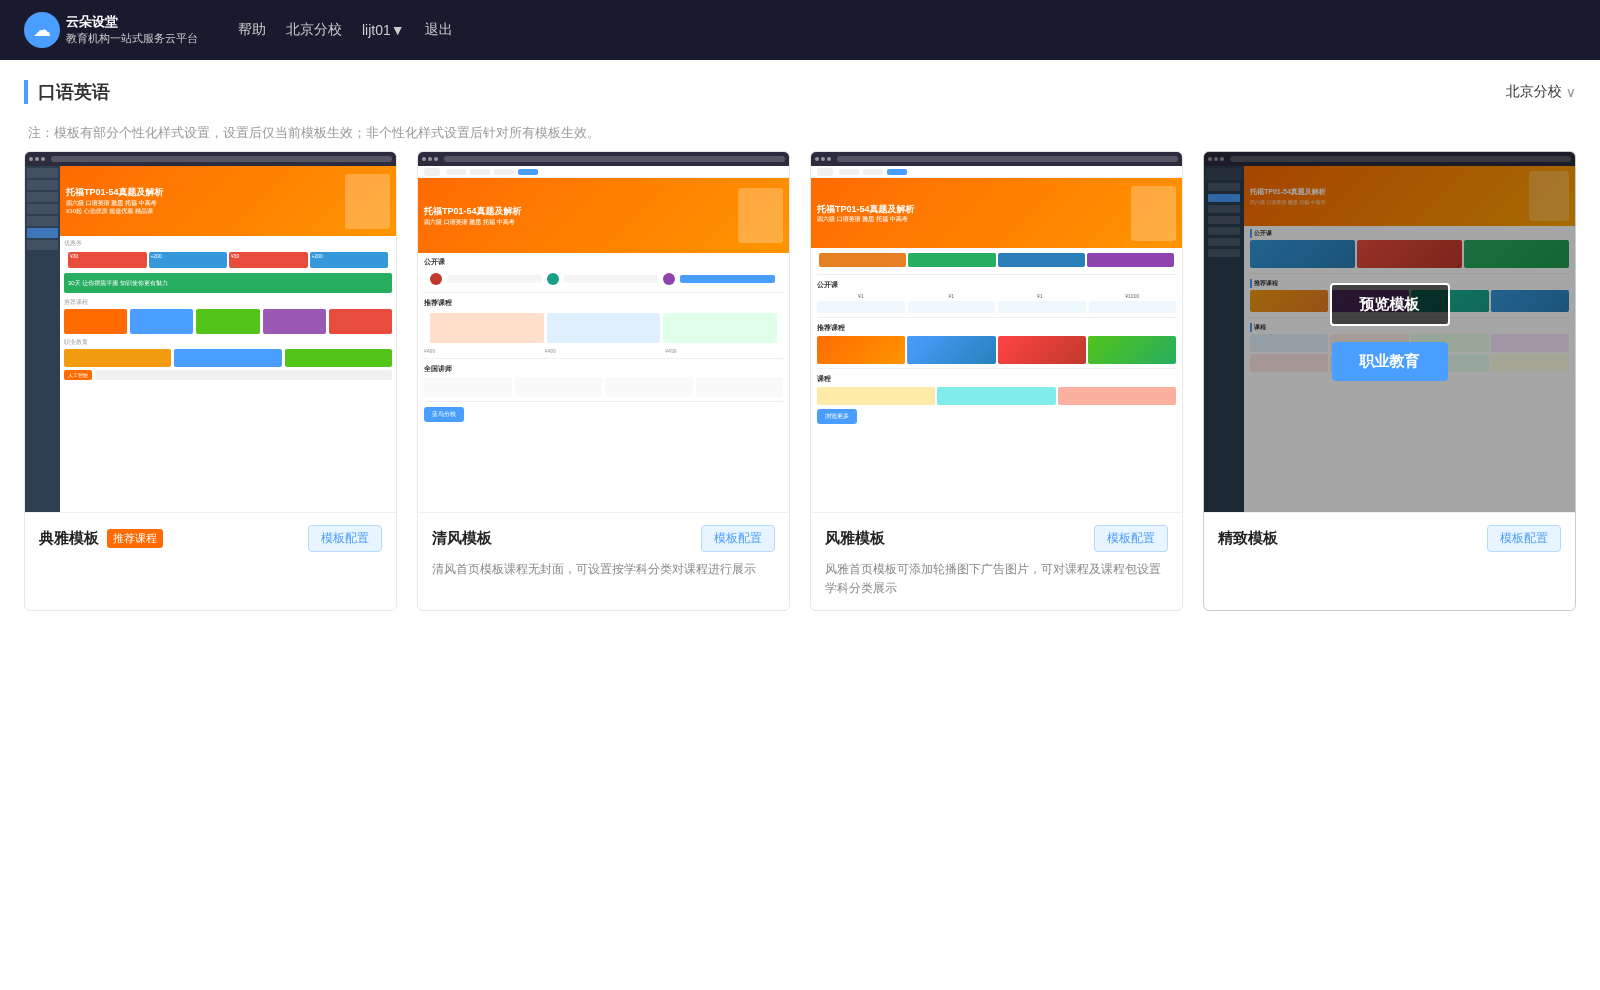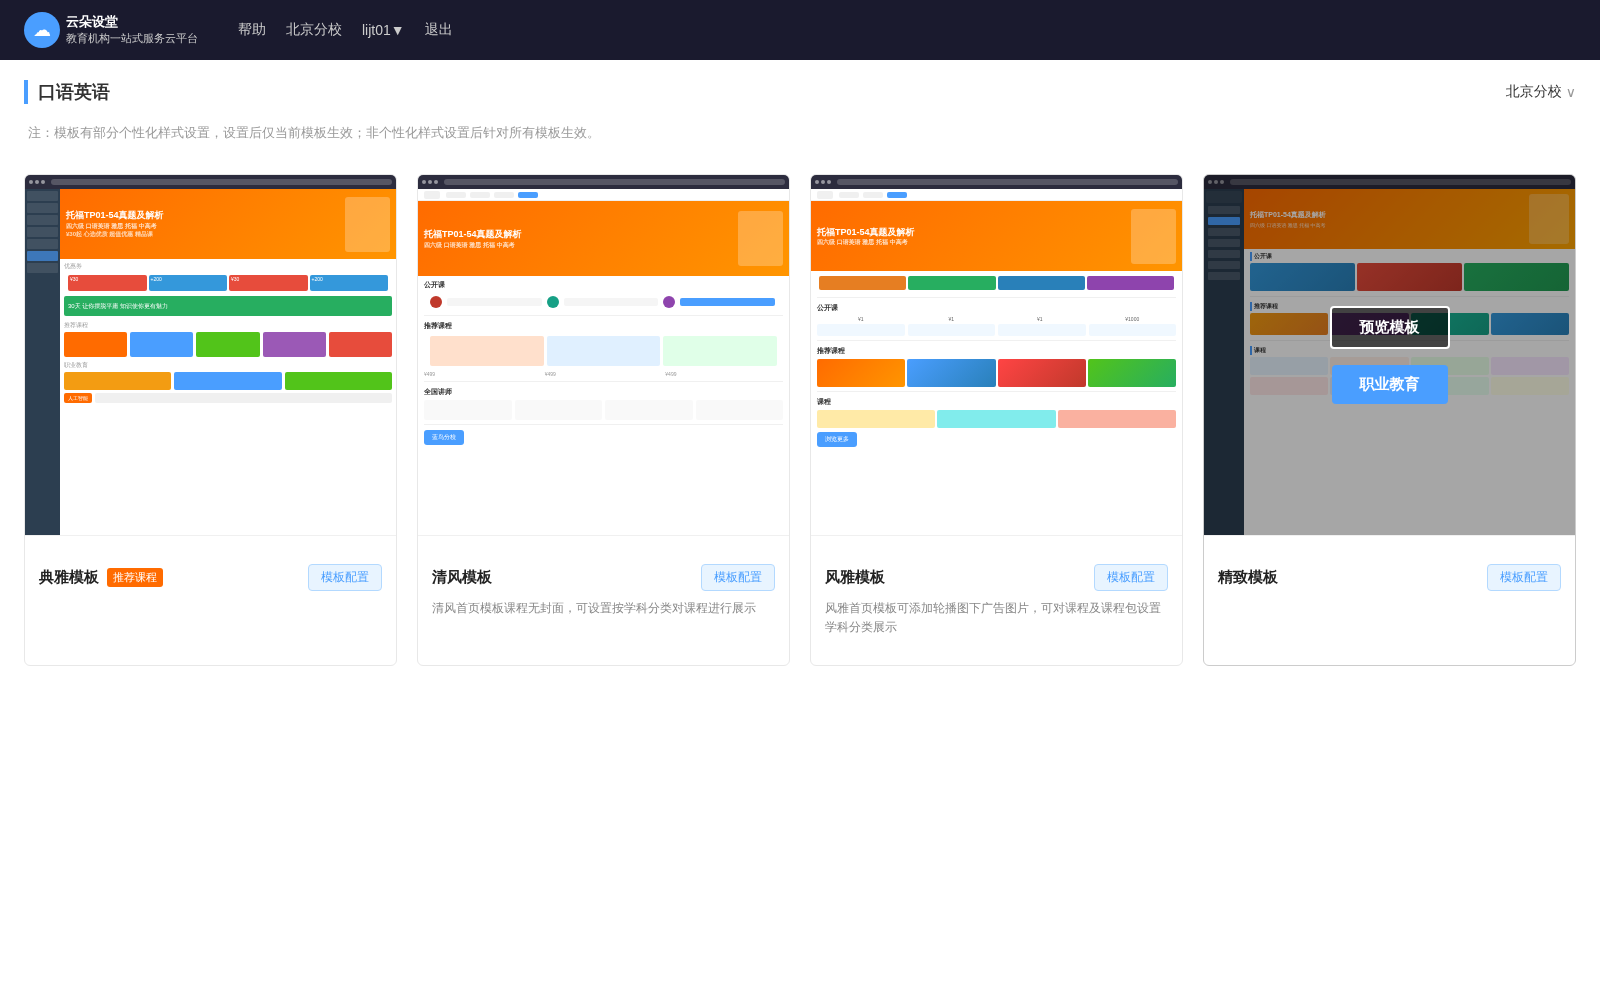--- a/index.html
+++ b/index.html
@@ -116,21 +116,21 @@
     .tab.active {
       color: #4a9eff;
       border-color: #e0e0e0 #e0e0e0 #fff;
       border-radius: 4px 4px 0 0;
     }
 
     
     .note-text {
       font-size: 13px;
       color: #999;
-      margin-bottom: 32px;
+      margin-bottom: 9px;
       padding: 0 4px;
     }
 
     
     .template-grid {
       display: grid;
       grid-template-columns: repeat(4, 1fr);
       gap: 20px;
     }
 
@@ -175,21 +175,21 @@
       color: #fff;
       border: 2px solid #fff;
     }
     .overlay-btn.apply-btn {
       background: #4a9eff;
       color: #fff;
     }
 
     
     .card-footer {
-      padding: 28px 14px;
+      padding: 12px 14px;
       border-top: 1px solid #f0f0f0;
     }
     .card-title-row {
       display: flex;
       align-items: center;
       justify-content: space-between;
       margin-bottom: 8px;
     }
     .card-title-left {
       display: flex;

